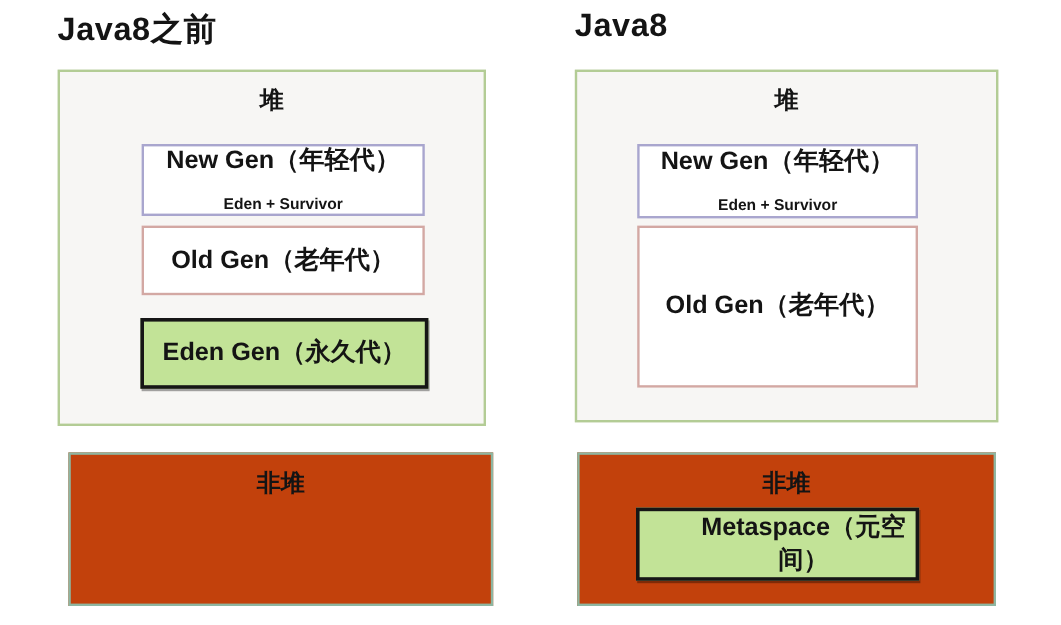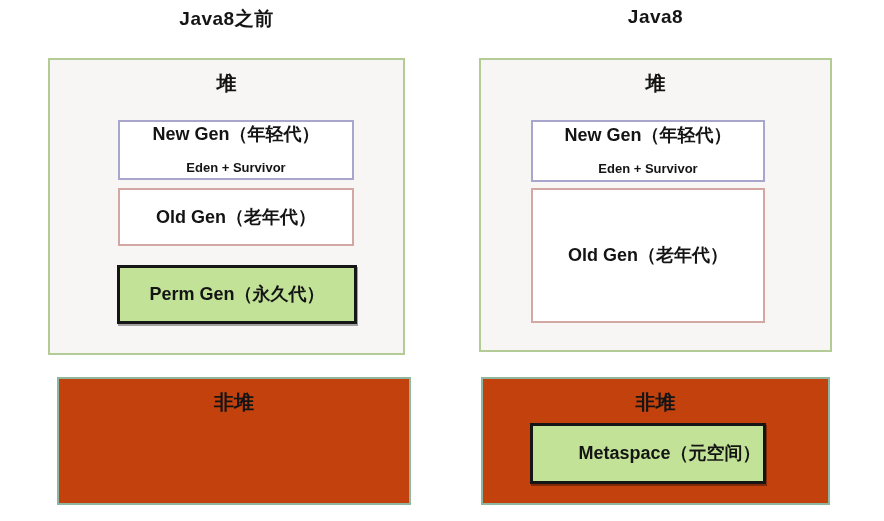--- a/index.html
+++ b/index.html
@@ -18,21 +18,21 @@
     width:884px;height:521px;
     font-family:"Liberation Sans","DejaVu Sans",sans-serif;
     color:var(--text);
     position:relative;
     overflow:hidden;
   }
   .canvas{position:absolute;inset:0;background:#ffffff;}
 
   .col-title{
     position:absolute;top:6px;height:32px;
-    font-size:19px;font-weight:700;text-align:center;
+    font-size:27px;font-weight:700;text-align:left;
     letter-spacing:0.5px;color:var(--text);
   }
   .col-title.left{left:48px;width:357px;}
   .col-title.right{left:479px;width:353px;}
 
   .heap-box{
     position:absolute;
     border:2px solid var(--heap-border);
     background:var(--heap-fill);
   }
@@ -43,21 +43,21 @@
     position:absolute;top:10px;left:0;width:100%;
     text-align:center;font-size:20px;font-weight:700;
   }
 
   .region{
     position:absolute;
     background:#ffffff;
     display:flex;flex-direction:column;justify-content:center;align-items:center;
     text-align:center;
   }
-  .region-label{font-size:18px;font-weight:700;line-height:1.25;}
+  .region-label{font-size:21px;font-weight:700;line-height:1.25;}
   .region-sublabel{font-size:13px;font-weight:600;line-height:1.3;margin-top:15px;}
 
   .new-gen{border:2px solid var(--new-gen-border);}
   .old-gen{border:2px solid var(--old-gen-border);justify-content:center;}
   .highlight{
     border:3px solid var(--highlight-border);
     background:var(--highlight-fill);
     box-shadow:1px 2px 0 rgba(0,0,0,0.35);
   }
 
@@ -91,21 +91,21 @@
     <div class="region new-gen">
       <div class="region-label">New Gen（年轻代）</div>
       <div class="region-sublabel">Eden + Survivor</div>
     </div>
 
     <div class="region old-gen">
       <div class="region-label">Old Gen（老年代）</div>
     </div>
 
     <div class="region perm-gen highlight">
-      <div class="region-label">Perm Gen（永久代）</div>
+      <div class="region-label">Eden Gen（永久代）</div>
     </div>
   </div>
 
   <div class="nonheap-box left">
     <div class="box-label">非堆</div>
   </div>
 
   <h2 class="col-title right">Java8</h2>
 
   <div class="heap-box right">

